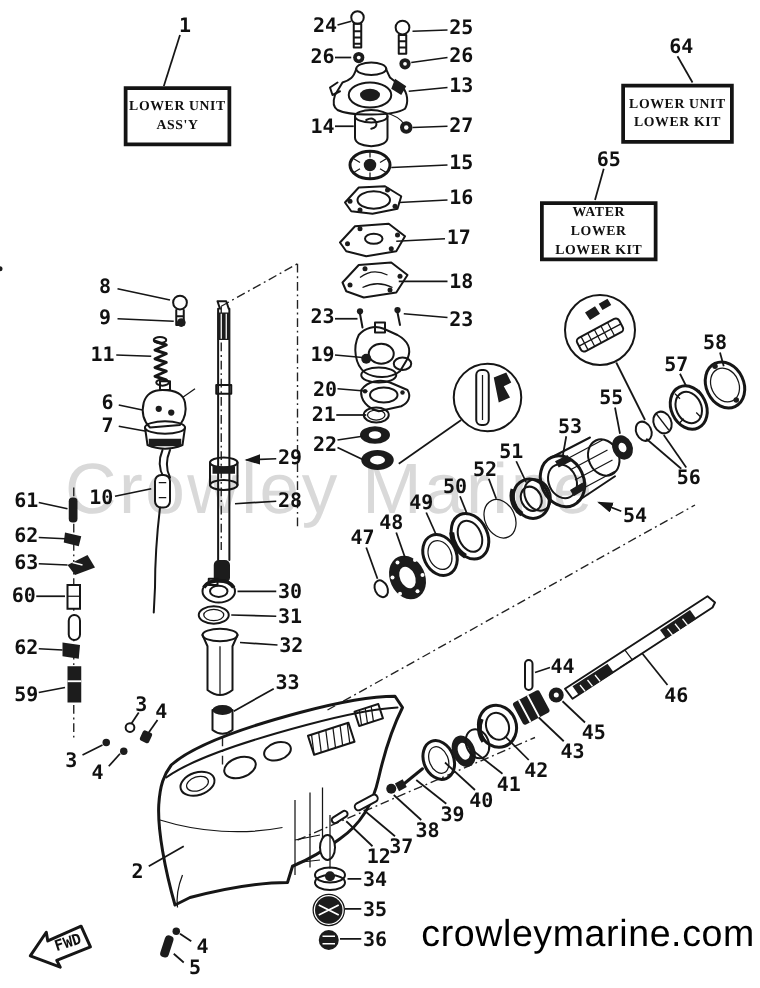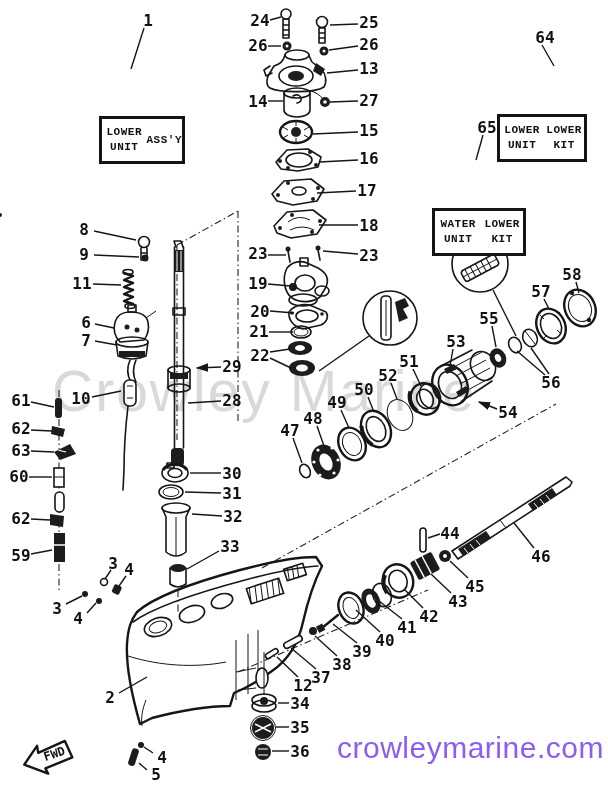--- a/index.html
+++ b/index.html
@@ -1,26 +1,26 @@
 <!DOCTYPE html>
 <html><head>
 <meta charset="utf-8">
 <style>
   html,body{margin:0;padding:0;background:#fff;}
   .stage{position:relative;width:608px;height:790px;background:#fff;overflow:hidden;
          font-family:"Liberation Sans",sans-serif;}
   .watermark{position:absolute;left:52px;top:358px;font-size:57px;letter-spacing:2px;
              color:#d9d9d9;white-space:nowrap;z-index:0;}
-  .site-text{position:absolute;left:337px;top:731px;font-size:30px;color:#8b5cf6;
+  .site-text{position:absolute;left:337px;top:731px;font-size:30px;color:#000000;
              letter-spacing:.5px;z-index:2;}
   svg.diagram{position:absolute;left:0;top:0;z-index:1;}
   .label-box{position:absolute;z-index:3;border:3px solid #141414;background:#fff;
-             display:flex;flex-direction:row;align-items:center;justify-content:center;
-             font-family:Liberation Mono, monospace;font-weight:bold;font-size:11px;
-             letter-spacing:.5px;line-height:15px;color:#111;text-align:center;margin-top:47px;}
+             display:flex;flex-direction:column;align-items:center;justify-content:center;
+             font-family:Liberation Serif, serif;font-weight:bold;font-size:11px;
+             letter-spacing:.5px;line-height:15px;color:#111;text-align:center;}
   .ln{fill:none;stroke:#161616;stroke-width:1.6;stroke-linecap:round;stroke-linejoin:round;}
   .ln2{fill:none;stroke:#161616;stroke-width:2.4;stroke-linecap:round;stroke-linejoin:round;}
   .thin{fill:none;stroke:#161616;stroke-width:1;}
   .dk{fill:#1c1c1c;stroke:none;}
   .wt{fill:#fff;stroke:#161616;stroke-width:1.6;}
   .dash{fill:none;stroke:#222;stroke-width:1.1;stroke-dasharray:7 3 1.5 3;}
   .leader{stroke:#161616;stroke-width:1.4;fill:none;}
   .callout-num{font-family:"DejaVu Sans Mono",monospace;font-weight:bold;font-size:16px;
                fill:#111;text-anchor:middle;dominant-baseline:central;}
   .fwd-text{font-family:"DejaVu Sans Mono",monospace;font-weight:bold;font-size:12px;
@@ -617,18 +617,18 @@
 
   <div class="label-box" style="left:99px;top:69px;width:80px;height:42px;">
     <span>LOWER UNIT</span>
     <span>ASS'Y</span>
   </div>
   <div class="label-box" style="left:497px;top:67px;width:84px;height:42px;">
     <span>LOWER UNIT</span>
     <span>LOWER KIT</span>
   </div>
   <div class="label-box" style="left:432px;top:161px;width:88px;height:42px;">
-    <span>WATER UNIT</span>
+    <span>WATER LOWER</span>
     <span>LOWER KIT</span>
   </div>
 
   <div class="site-text">crowleymarine.com</div>
 </div>
 
 </body></html>

